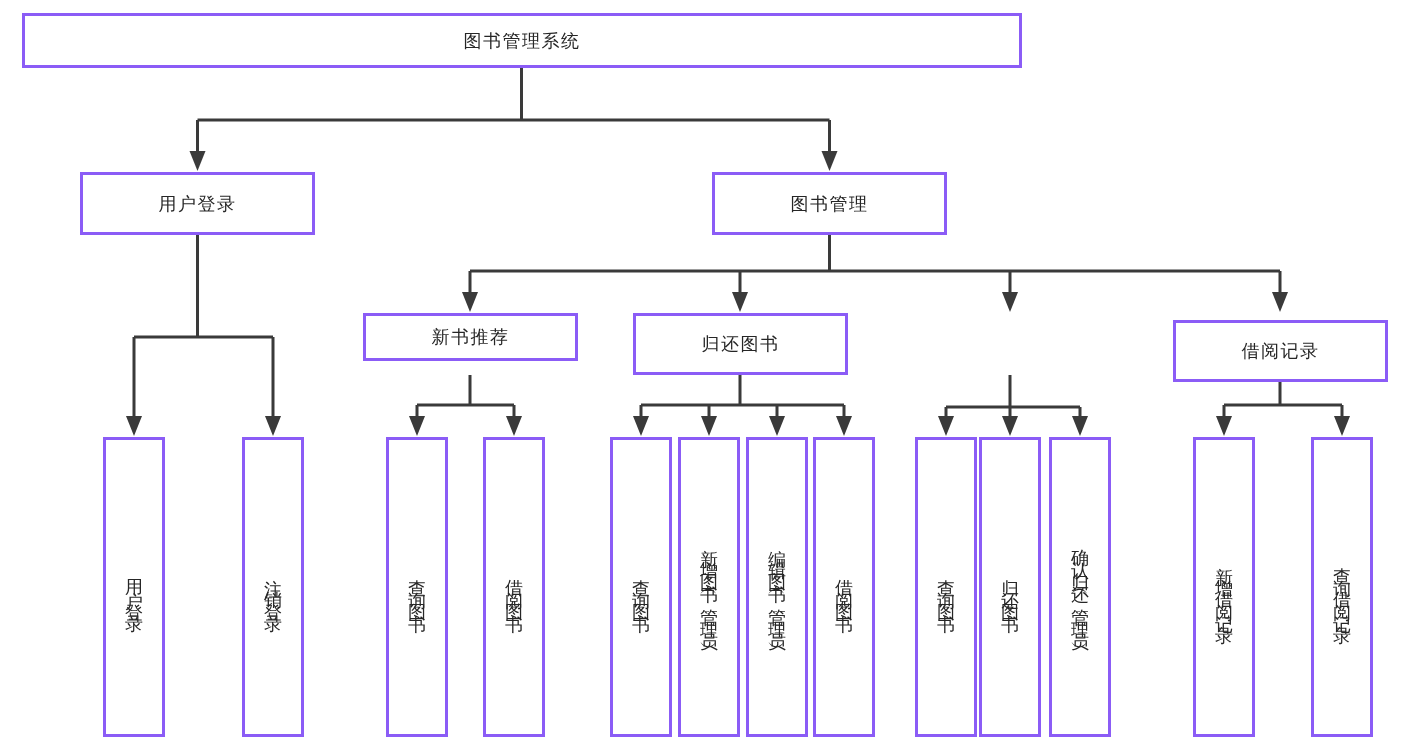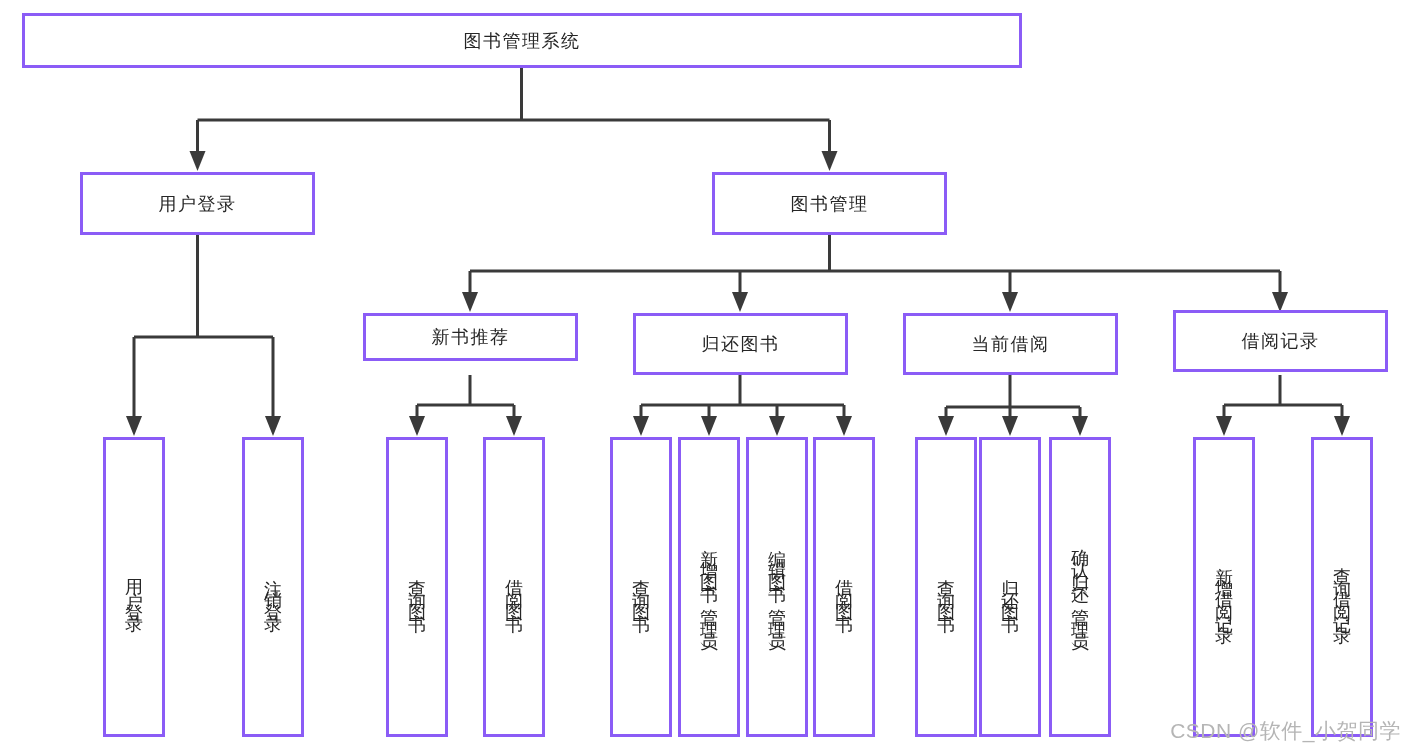--- a/index.html
+++ b/index.html
@@ -60,36 +60,34 @@
     </g>
   </svg>
 
   <div class="box" style="left:22px; top:13px; width:1000px; height:55px;">图书管理系统</div>
 
   <div class="box" style="left:80px; top:172px; width:235px; height:63px;">用户登录</div>
   <div class="box" style="left:712px; top:172px; width:235px; height:63px;">图书管理</div>
 
   <div class="box" style="left:363px; top:313px; width:215px; height:48px;">新书推荐</div>
   <div class="box" style="left:633px; top:313px; width:215px; height:62px;">归还图书</div>
-  <div class="box" style="left:903px; top:313px; width:215px; height:62px;">当前借阅</div>
-  <div class="box" style="left:1173px; top:310px; width:215px; height:62px;">借阅记录</div>
+  <div class="box" style="left:1173px; top:320px; width:215px; height:62px;">借阅记录</div>
 
   <div class="box v" style="left:103px; top:437px; width:62px; height:300px;">用户登录</div>
   <div class="box v" style="left:242px; top:437px; width:62px; height:300px;">注销登录</div>
 
   <div class="box v" style="left:386px; top:437px; width:62px; height:300px;">查询图书</div>
   <div class="box v" style="left:483px; top:437px; width:62px; height:300px;">借阅图书</div>
 
   <div class="box v" style="left:610px; top:437px; width:62px; height:300px;">查询图书</div>
   <div class="box v" style="left:678px; top:437px; width:62px; height:300px;">新增图书（管理员）</div>
   <div class="box v" style="left:746px; top:437px; width:62px; height:300px;">编辑图书（管理员）</div>
   <div class="box v" style="left:813px; top:437px; width:62px; height:300px;">借阅图书</div>
 
   <div class="box v" style="left:915px; top:437px; width:62px; height:300px;">查询图书</div>
   <div class="box v" style="left:979px; top:437px; width:62px; height:300px;">归还图书</div>
   <div class="box v" style="left:1049px; top:437px; width:62px; height:300px;">确认归还（管理员）</div>
 
   <div class="box v" style="left:1193px; top:437px; width:62px; height:300px;">新增借阅记录</div>
   <div class="box v" style="left:1311px; top:437px; width:62px; height:300px;">查询借阅记录</div>
 
-  <div class="watermark" style="right:4px; top:717px;">CSDN @软件_小贺同学</div>
 
 </div>
 
 </body></html>

